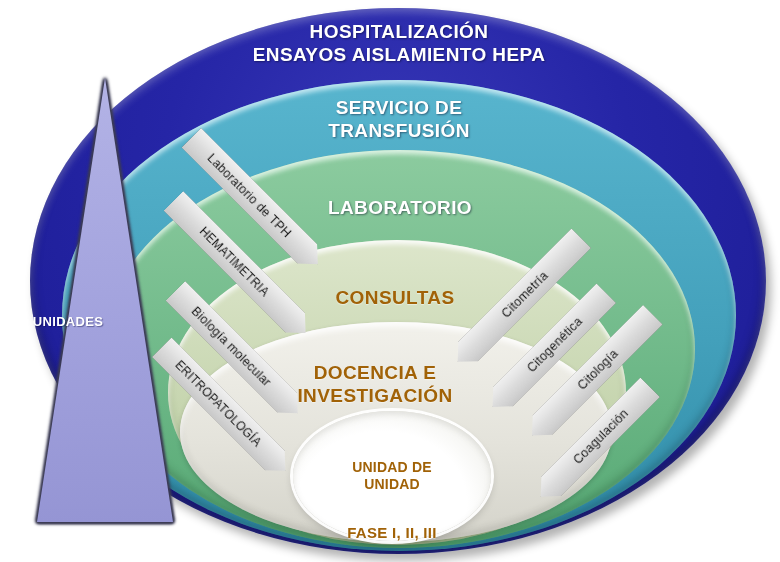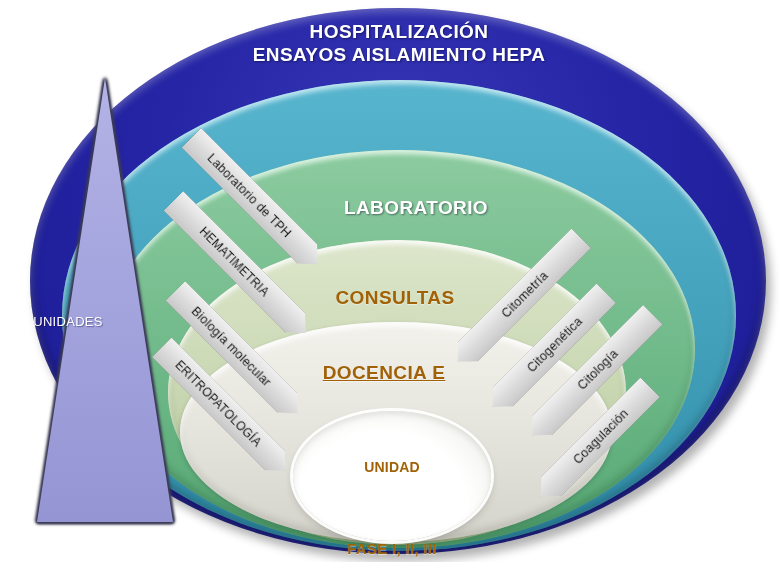--- a/index.html
+++ b/index.html
@@ -41,36 +41,36 @@
     background:radial-gradient(ellipse at 45% 70%, #ffffff 55%, #f2f2ee 80%, #dcdcd4 100%);
     box-shadow:0 0 0 3px rgba(255,255,255,.95), 0 4px 8px rgba(0,0,0,.22), inset 0 3px 6px rgba(120,120,110,.18);
   }
   
   .hd{position:absolute;z-index:15;text-align:center;font-weight:bold;pointer-events:none;}
   .hd-white{color:#ffffff;text-shadow:1px 1px 2px rgba(0,0,30,.45);}
   .hd-navy{color:#a16207;text-shadow:0 1px 1px rgba(255,255,255,.5);}
   .hd-big{font-size:19px;line-height:23px;letter-spacing:.4px;}
   .t-hosp{left:99px;width:600px;top:20px;}
   .t-serv{left:99px;width:600px;top:96px;}
-  .t-lab {left:116px;width:600px;top:196px;}
+  .t-lab {left:100px;width:600px;top:196px;}
   .t-cons{left:95px;width:600px;top:286px;}
-  .t-doc {left:84px;width:600px;top:361px;text-decoration:underline;}
+  .t-doc {left:75px;width:600px;top:361px;}
   .t-uni {left:92px;width:600px;top:459px;font-size:14px;line-height:17px;letter-spacing:.2px;}
-  .t-fase{left:92px;width:600px;top:524px;font-size:15px;letter-spacing:.3px;margin-top:16px;}
+  .t-fase{left:92px;width:600px;top:524px;font-size:15px;letter-spacing:.3px;}
   
   .triangle{
     position:absolute;left:37px;top:78px;width:136px;height:444px;z-index:10;
     background:linear-gradient(180deg,#b3b3e6 0%,#a2a2dd 55%,#9595d4 100%);
     clip-path:polygon(50% 0, 100% 100%, 0 100%);
   }
   .tri-wrap{position:absolute;left:37px;top:78px;width:136px;height:444px;z-index:10;
     filter:drop-shadow(0 1px 1px #3c3c55) drop-shadow(0 -1px 1px #3c3c55) drop-shadow(1px 0 1px #3c3c55) drop-shadow(-1px 0 1px #3c3c55);}
   .tri-label{
     position:absolute;left:0;width:136px;top:312px;z-index:11;text-align:center;
-    color:#ffffff;font-weight:normal;font-size:13px;line-height:19px;letter-spacing:.3px;
+    color:#ffffff;font-weight:bold;font-size:13px;line-height:19px;letter-spacing:.3px;
     text-shadow:1px 1px 1px rgba(0,0,60,.4);
   }
   
   .arrow{
     position:absolute;height:28px;z-index:12;
     display:flex;align-items:center;justify-content:center;
     font-size:12.5px;color:#1c1c1c;letter-spacing:.2px;white-space:nowrap;
     background:linear-gradient(180deg,#f0f0f0 0%,#dadada 55%,#c8c8c8 100%);
     filter:drop-shadow(0 1px 0 #4a4a4a) drop-shadow(0 -1px 0 #4a4a4a) drop-shadow(1px 0 0 #4a4a4a) drop-shadow(-1px 0 0 #4a4a4a);
   }
@@ -96,26 +96,32 @@
   <div class="ring r-teal"></div>
   <div class="ring r-green"></div>
   <div class="ring r-sage"></div>
   <div class="ring r-gray"></div>
   <div class="ring r-white"></div>
 
   <div class="hd hd-white hd-big t-hosp">
     <div>HOSPITALIZACIÓN</div>
     <div>ENSAYOS AISLAMIENTO HEPA</div>
   </div>
+  <div class="hd hd-white hd-big t-serv">
+    <div>SERVICIO DE</div>
+    <div>TRANSFUSIÓN</div>
+  </div>
   <div class="hd hd-white hd-big t-lab">LABORATORIO</div>
   <div class="hd hd-navy hd-big t-cons">CONSULTAS</div>
   <div class="hd hd-navy hd-big t-doc">
     <div>DOCENCIA E</div>
+    <div>INVESTIGACIÓN</div>
   </div>
   <div class="hd hd-navy t-uni">
+    <div>UNIDAD DE</div>
     <div>UNIDAD</div>
   </div>
   <div class="hd hd-navy t-fase">FASE I, II, III</div>
 
   <div class="tri-wrap">
     <div class="triangle" style="left:0;top:0;"></div>
   </div>
   <div class="tri-label">
     <div>UNIDADES</div>
   </div>

